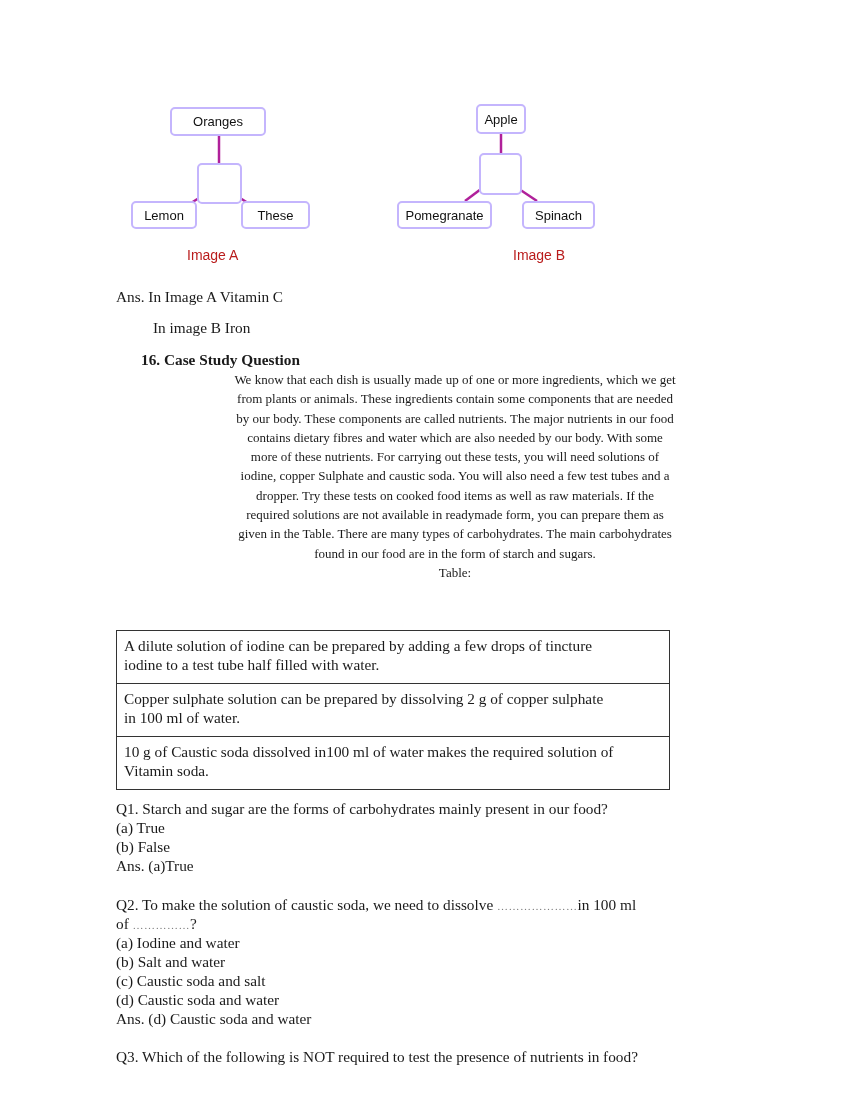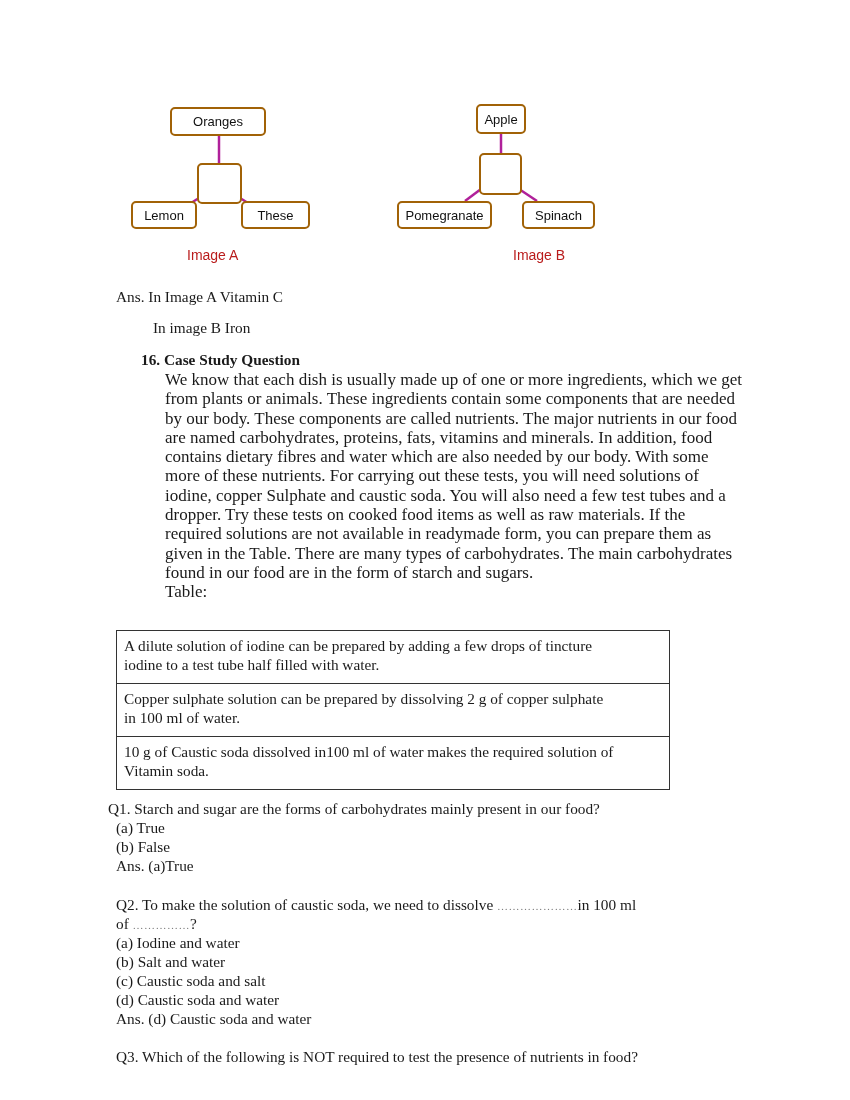--- a/index.html
+++ b/index.html
@@ -1,23 +1,23 @@
 <!DOCTYPE html>
 <html><head>
 <meta charset="utf-8">
 <style>
   html, body { margin:0; padding:0; background:#ffffff; }
   body { width:850px; height:1100px; position:relative; overflow:hidden; color:#1a1a1a; }
   .serif { font-family: "Liberation Serif", "DejaVu Serif", serif; }
   .sans { font-family: "Liberation Sans", "DejaVu Sans", sans-serif; }
-  .node { position:absolute; border:2px solid #a16207; border-radius:5px; background:#fff; box-sizing:border-box;
+  .node { position:absolute; border:2px solid #c4b5fd; border-radius:5px; background:#fff; box-sizing:border-box;
           display:flex; align-items:center; justify-content:center; font-size:13px; color:#111; }
   .caption { position:absolute; font-size:14px; color:#b91c1c; }
   .line { position:absolute; font-size:15.3px; line-height:19.3px; white-space:nowrap; }
-  .para { position:absolute; left:165px; top:370px; width:580px; font-size:17px; line-height:19.3px; }
+  .para { position:absolute; left:165px; top:370px; width:580px; font-size:13px; line-height:19.3px;text-align:center; }
   .para div { white-space:nowrap; }
   table.sol { position:absolute; left:116px; top:630px; width:554px; border-collapse:collapse; font-size:15.3px; line-height:19px; }
   table.sol td { border:1.3px solid #333; padding:5px 7px 9px 7px; vertical-align:top;margin-left:20px; }
   table.sol td div { white-space:nowrap; }
   .dots { color:#777; letter-spacing:0.5px; font-size:11px; }
   svg.conn { position:absolute; left:0; top:0; }
 </style>
 </head>
 <body class="serif">
 
@@ -50,21 +50,20 @@
 
 <div class="line" style="left:116px;top:287px;">Ans. In Image A Vitamin C</div>
 <div class="line" style="left:153px;top:318px;">In image B Iron</div>
 
 <div class="line" style="left:141px;top:350px;font-weight:bold;">16. Case Study Question</div>
 
 <div class="para">
   <div>We know that each dish is usually made up of one or more ingredients, which we get</div>
   <div>from plants or animals. These ingredients contain some components that are needed</div>
   <div>by our body. These components are called nutrients. The major nutrients in our food</div>
-  <div>are named carbohydrates, proteins, fats, vitamins and minerals. In addition, food</div>
   <div>contains dietary fibres and water which are also needed by our body. With some</div>
   <div>more of these nutrients. For carrying out these tests, you will need solutions of</div>
   <div>iodine, copper Sulphate and caustic soda. You will also need a few test tubes and a</div>
   <div>dropper. Try these tests on cooked food items as well as raw materials. If the</div>
   <div>required solutions are not available in readymade form, you can prepare them as</div>
   <div>given in the Table. There are many types of carbohydrates. The main carbohydrates</div>
   <div>found in our food are in the form of starch and sugars.</div>
   <div>Table:</div>
 </div>
 
@@ -85,21 +84,21 @@
   <tr>
     <td>
       <div>10 g of Caustic soda dissolved in100 ml of water makes the required solution of</div>
       <div>Vitamin soda.</div>
     </td>
   </tr>
 </tbody>
   </table>
 
 <div>
-  <div class="line" style="left:108px;top:799px;">Q1. Starch and sugar are the forms of carbohydrates mainly present in our food?</div>
+  <div class="line" style="left:116px;top:799px;">Q1. Starch and sugar are the forms of carbohydrates mainly present in our food?</div>
   <div class="line" style="left:116px;top:818px;">(a) True</div>
   <div class="line" style="left:116px;top:837px;">(b) False</div>
   <div class="line" style="left:116px;top:856px;">Ans. (a)True</div>
 </div>
 
 <div>
   <div class="line" style="left:116px;top:895px;">
     <span>Q2. To make the solution of caustic soda, we need to dissolve </span><span class="dots">…………………</span><span>in 100 ml</span>
   </div>
   <div class="line" style="left:116px;top:914px;">

